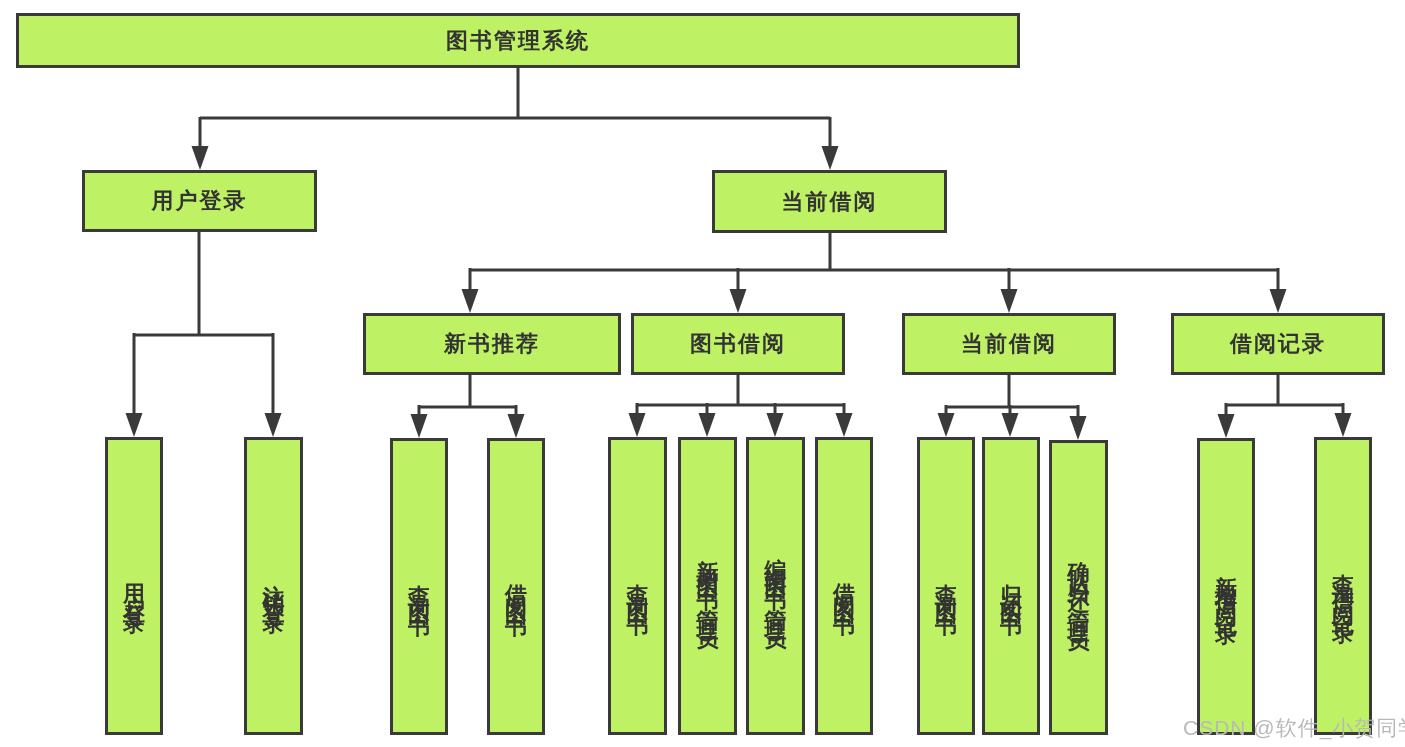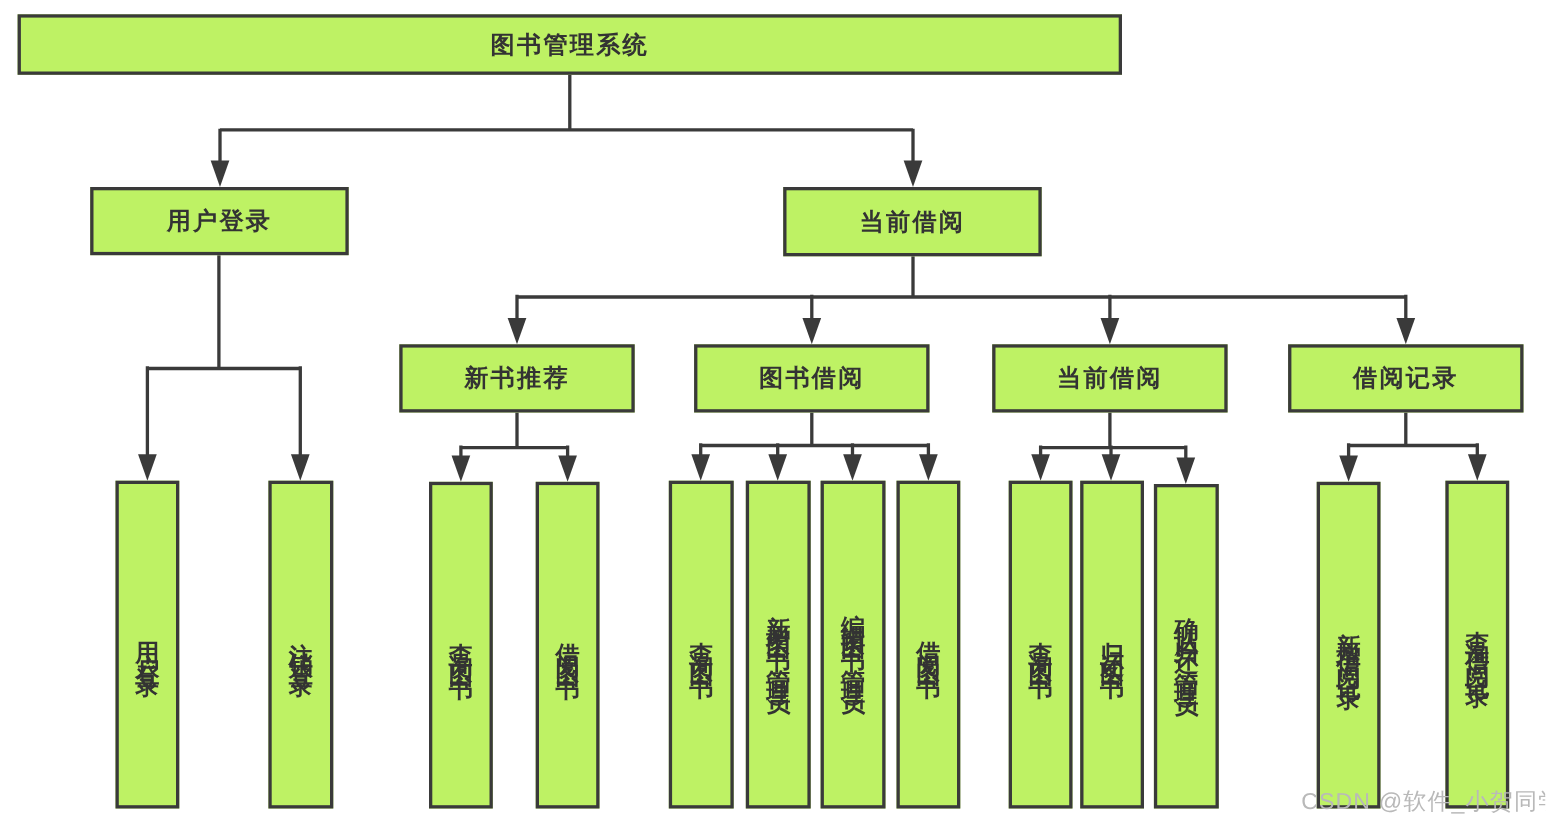--- a/index.html
+++ b/index.html
@@ -109,21 +109,21 @@
       <polygon points="1217.5,414 1234.5,414 1226,438"></polygon>
       <polygon points="1334.5,413 1351.5,413 1343,437"></polygon>
     </g>
   </svg>
 
   <div class="node" style="left:16px;top:13px;width:1004px;height:55px;">图书管理系统</div>
 
   <div class="node" style="left:82px;top:170px;width:235px;height:62px;">用户登录</div>
   <div class="node" style="left:712px;top:170px;width:235px;height:63px;">当前借阅</div>
 
-  <div class="node" style="left:363px;top:313px;width:214px;height:62px;">新书推荐</div>
+  <div class="node" style="left:363px;top:313px;width:258px;height:62px;">新书推荐</div>
   <div class="node" style="left:902px;top:313px;width:214px;height:62px;">当前借阅</div>
   <div class="node" style="left:631px;top:313px;width:214px;height:62px;">图书借阅</div>
   <div class="node" style="left:1171px;top:313px;width:214px;height:62px;text-align:center;">借阅记录</div>
 
   <div class="node vnode" style="left:105px;top:437px;width:58px;height:298px;">用户登录</div>
   <div class="node vnode" style="left:244px;top:437px;width:59px;height:298px;">注销登录</div>
 
   <div class="node vnode" style="left:390px;top:438px;width:58px;height:297px;">查询图书</div>
   <div class="node vnode" style="left:487px;top:438px;width:58px;height:297px;">借阅图书</div>
 

